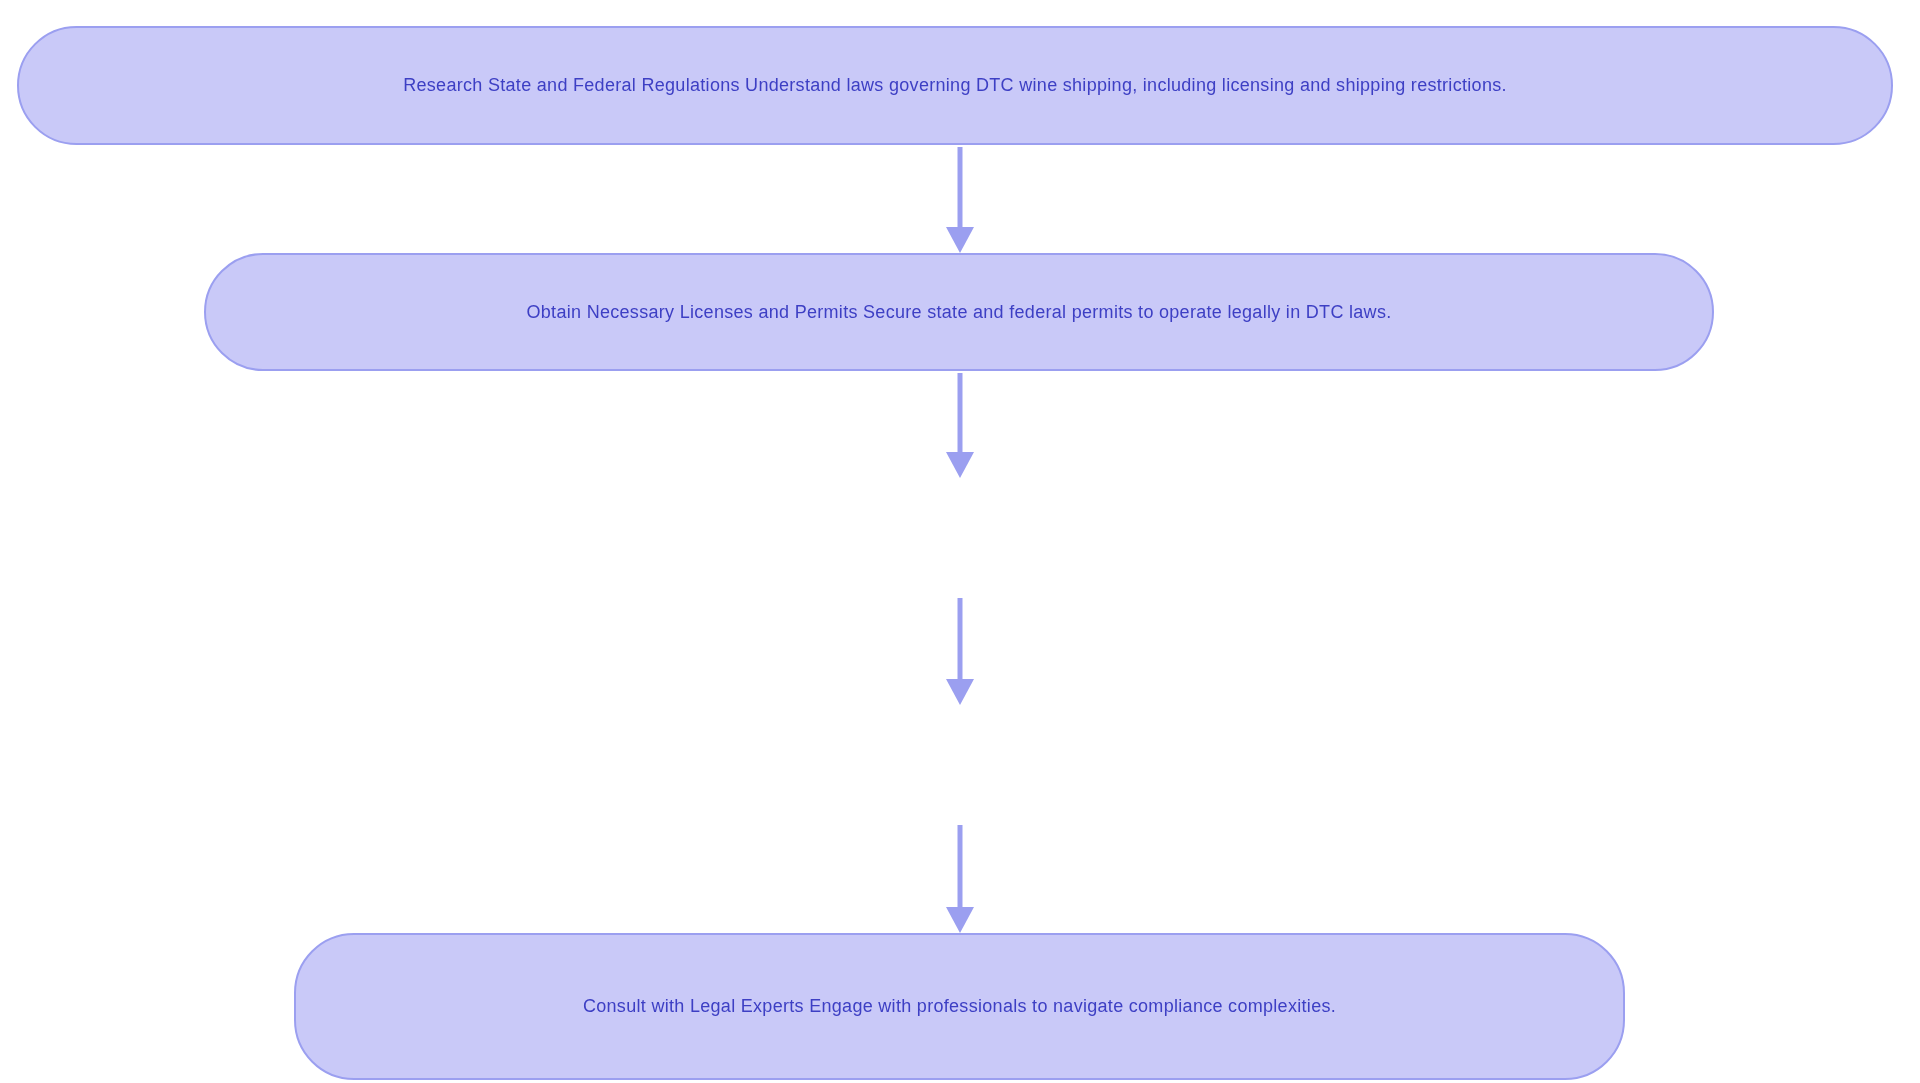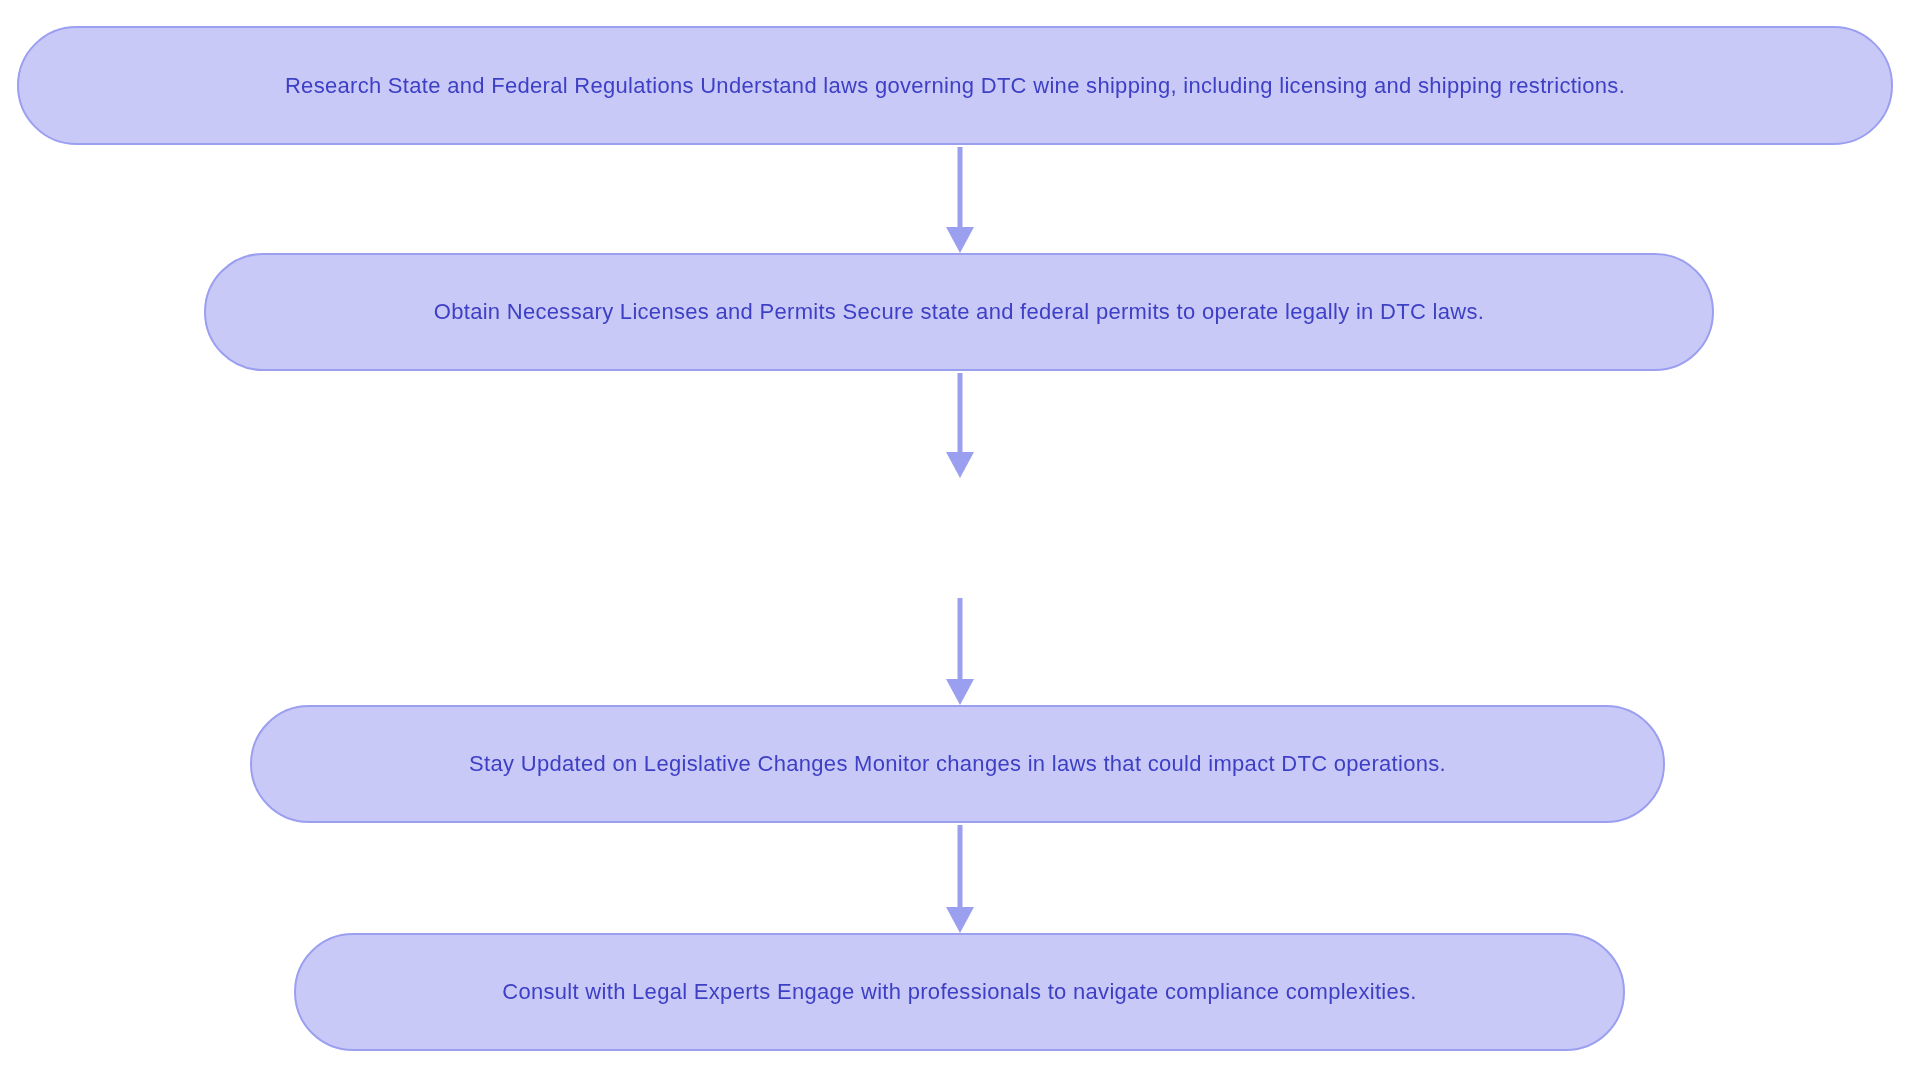--- a/index.html
+++ b/index.html
@@ -27,21 +27,21 @@
     position: absolute;
     background: var(--node-fill);
     border: 2px solid var(--node-border);
     border-radius: 60px;
     display: flex;
     align-items: center;
     justify-content: center;
     text-align: right;
     padding: 0 52px;
     color: var(--text);
-    font-size: 22px;
+    font-size: 18px;
     letter-spacing: 0.3px;
     line-height: 1.25;
   }
   .flow-arrow {
     position: absolute;
     display: block;
   }
 </style>
 </head>
 <body>
@@ -65,26 +65,23 @@
     <line x1="17" y1="0" x2="17" y2="83" style="stroke: var(--arrow); stroke-width: 5;"></line>
     <polygon points="3,79 31,79 17,105" style="fill: var(--arrow);"></polygon>
   </svg>
 
 
   <svg class="flow-arrow" style="left:943px; top:598px;" width="34" height="107" viewBox="0 0 34 107">
     <line x1="17" y1="0" x2="17" y2="85" style="stroke: var(--arrow); stroke-width: 5;"></line>
     <polygon points="3,81 31,81 17,107" style="fill: var(--arrow);"></polygon>
   </svg>
 
-  <div class="flow-node" style="left:250px; top:705px; width:1415px; height:118px;">
-    <span>Stay Updated on Legislative Changes Monitor changes in laws that could impact DTC operations.</span>
-  </div>
 
   <svg class="flow-arrow" style="left:943px; top:825px;" width="34" height="108" viewBox="0 0 34 108">
     <line x1="17" y1="0" x2="17" y2="86" style="stroke: var(--arrow); stroke-width: 5;"></line>
     <polygon points="3,82 31,82 17,108" style="fill: var(--arrow);"></polygon>
   </svg>
 
-  <div class="flow-node" style="left:294px; top:933px; width:1331px; height:118px;">
+  <div class="flow-node" style="left:294px; top:933px; width:1331px; height:147px;">
     <span>Consult with Legal Experts Engage with professionals to navigate compliance complexities.</span>
   </div>
 
 </div>
 
 </body></html>

